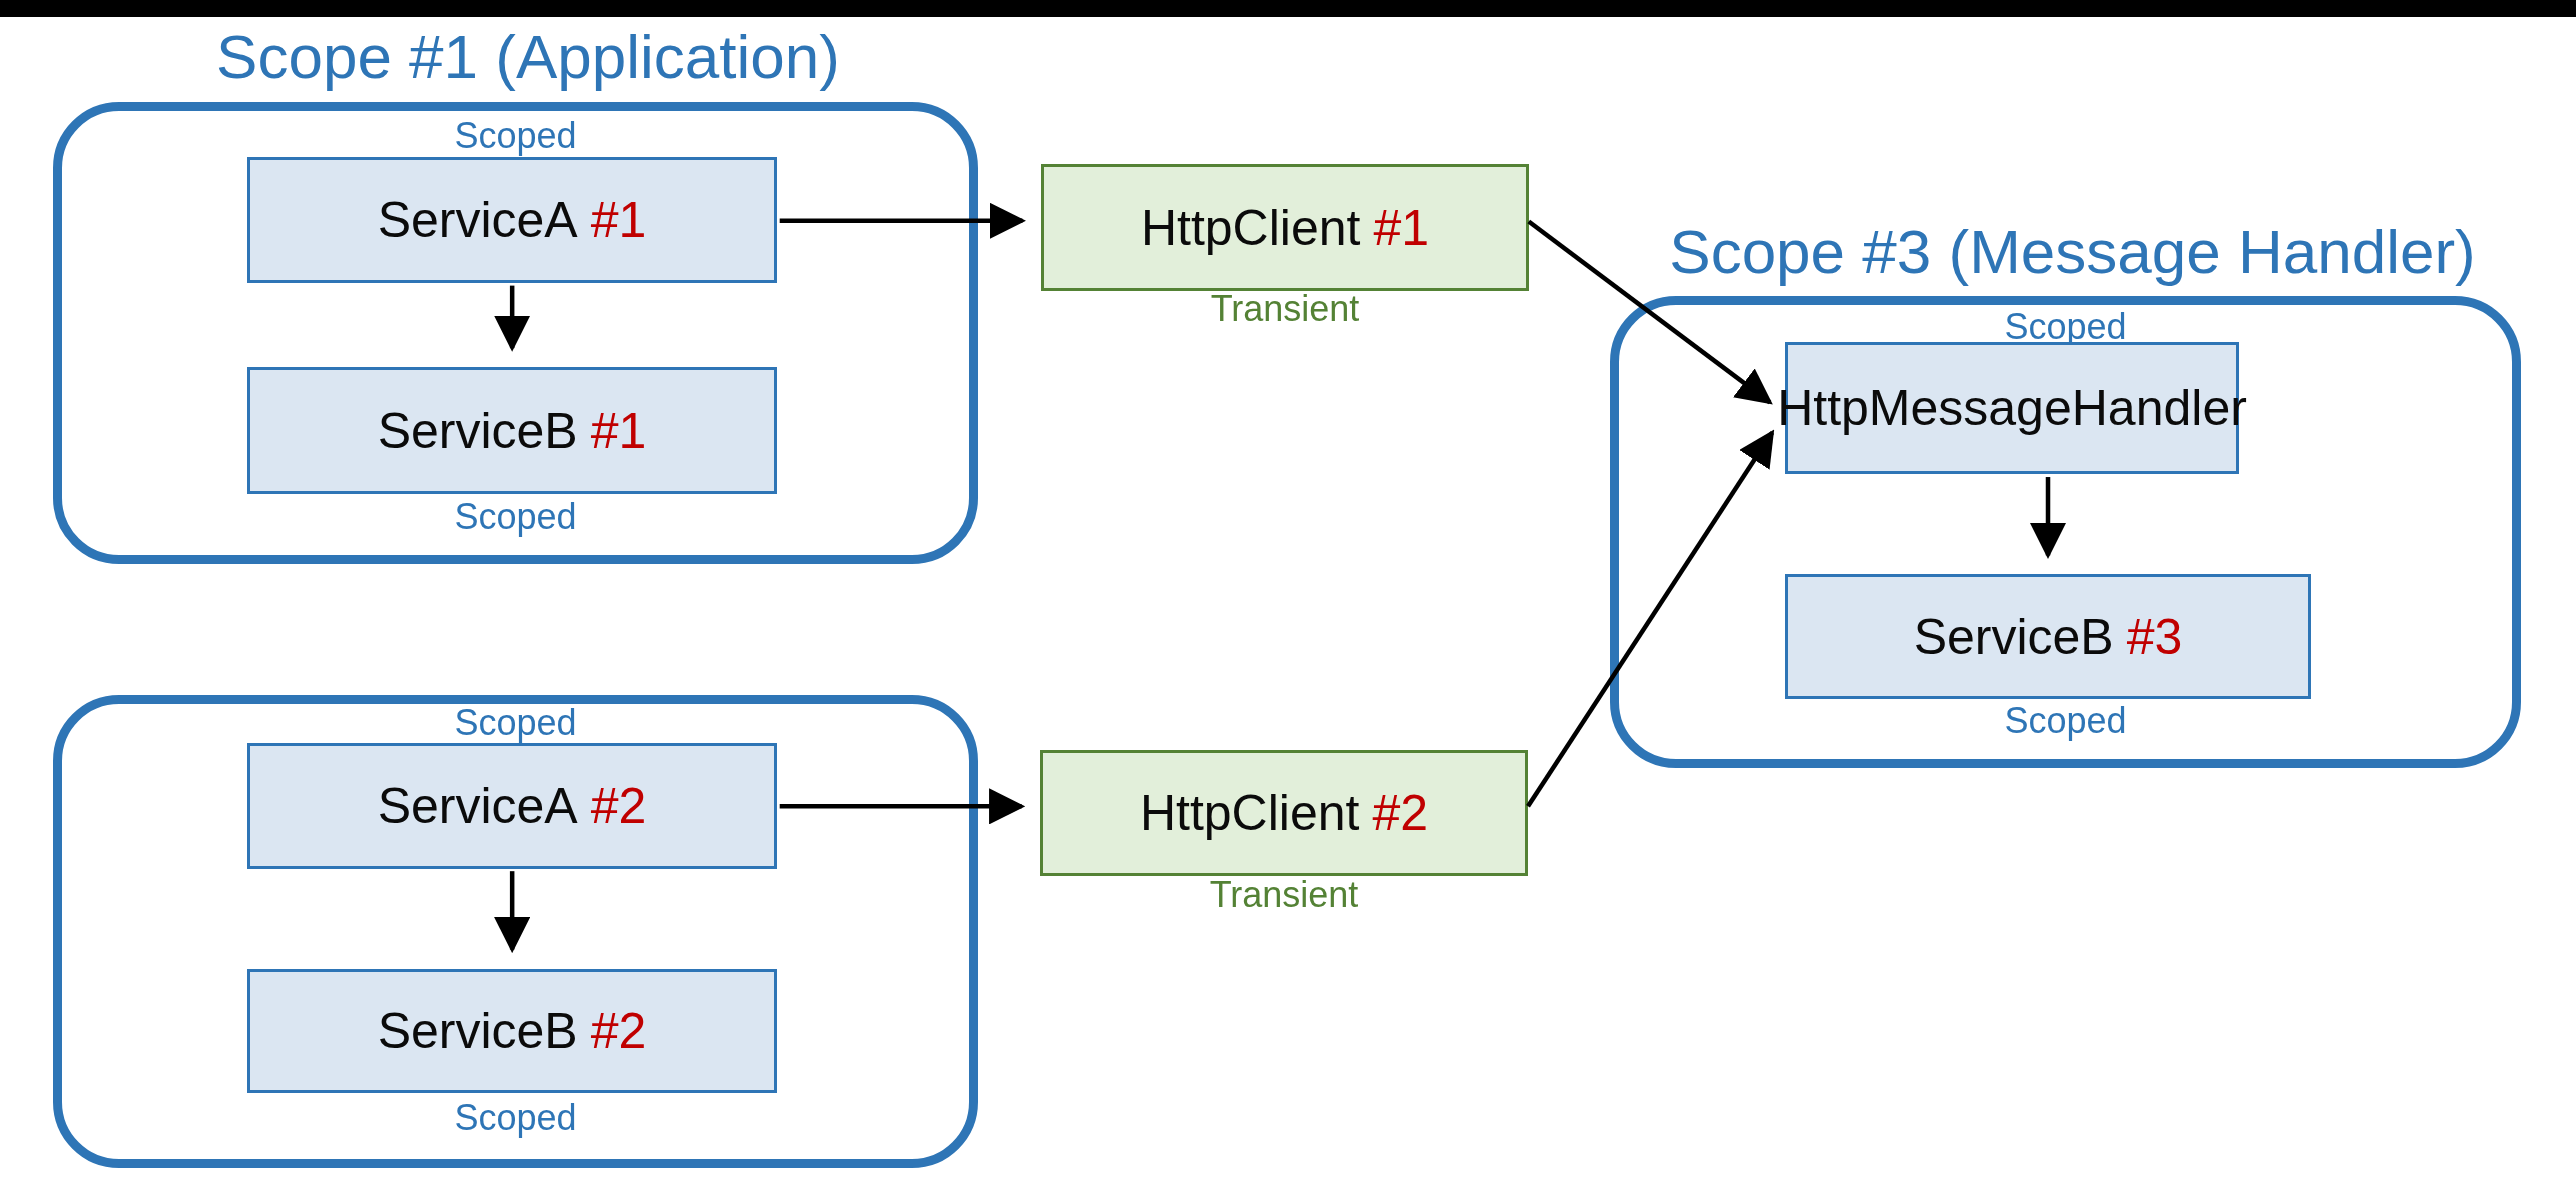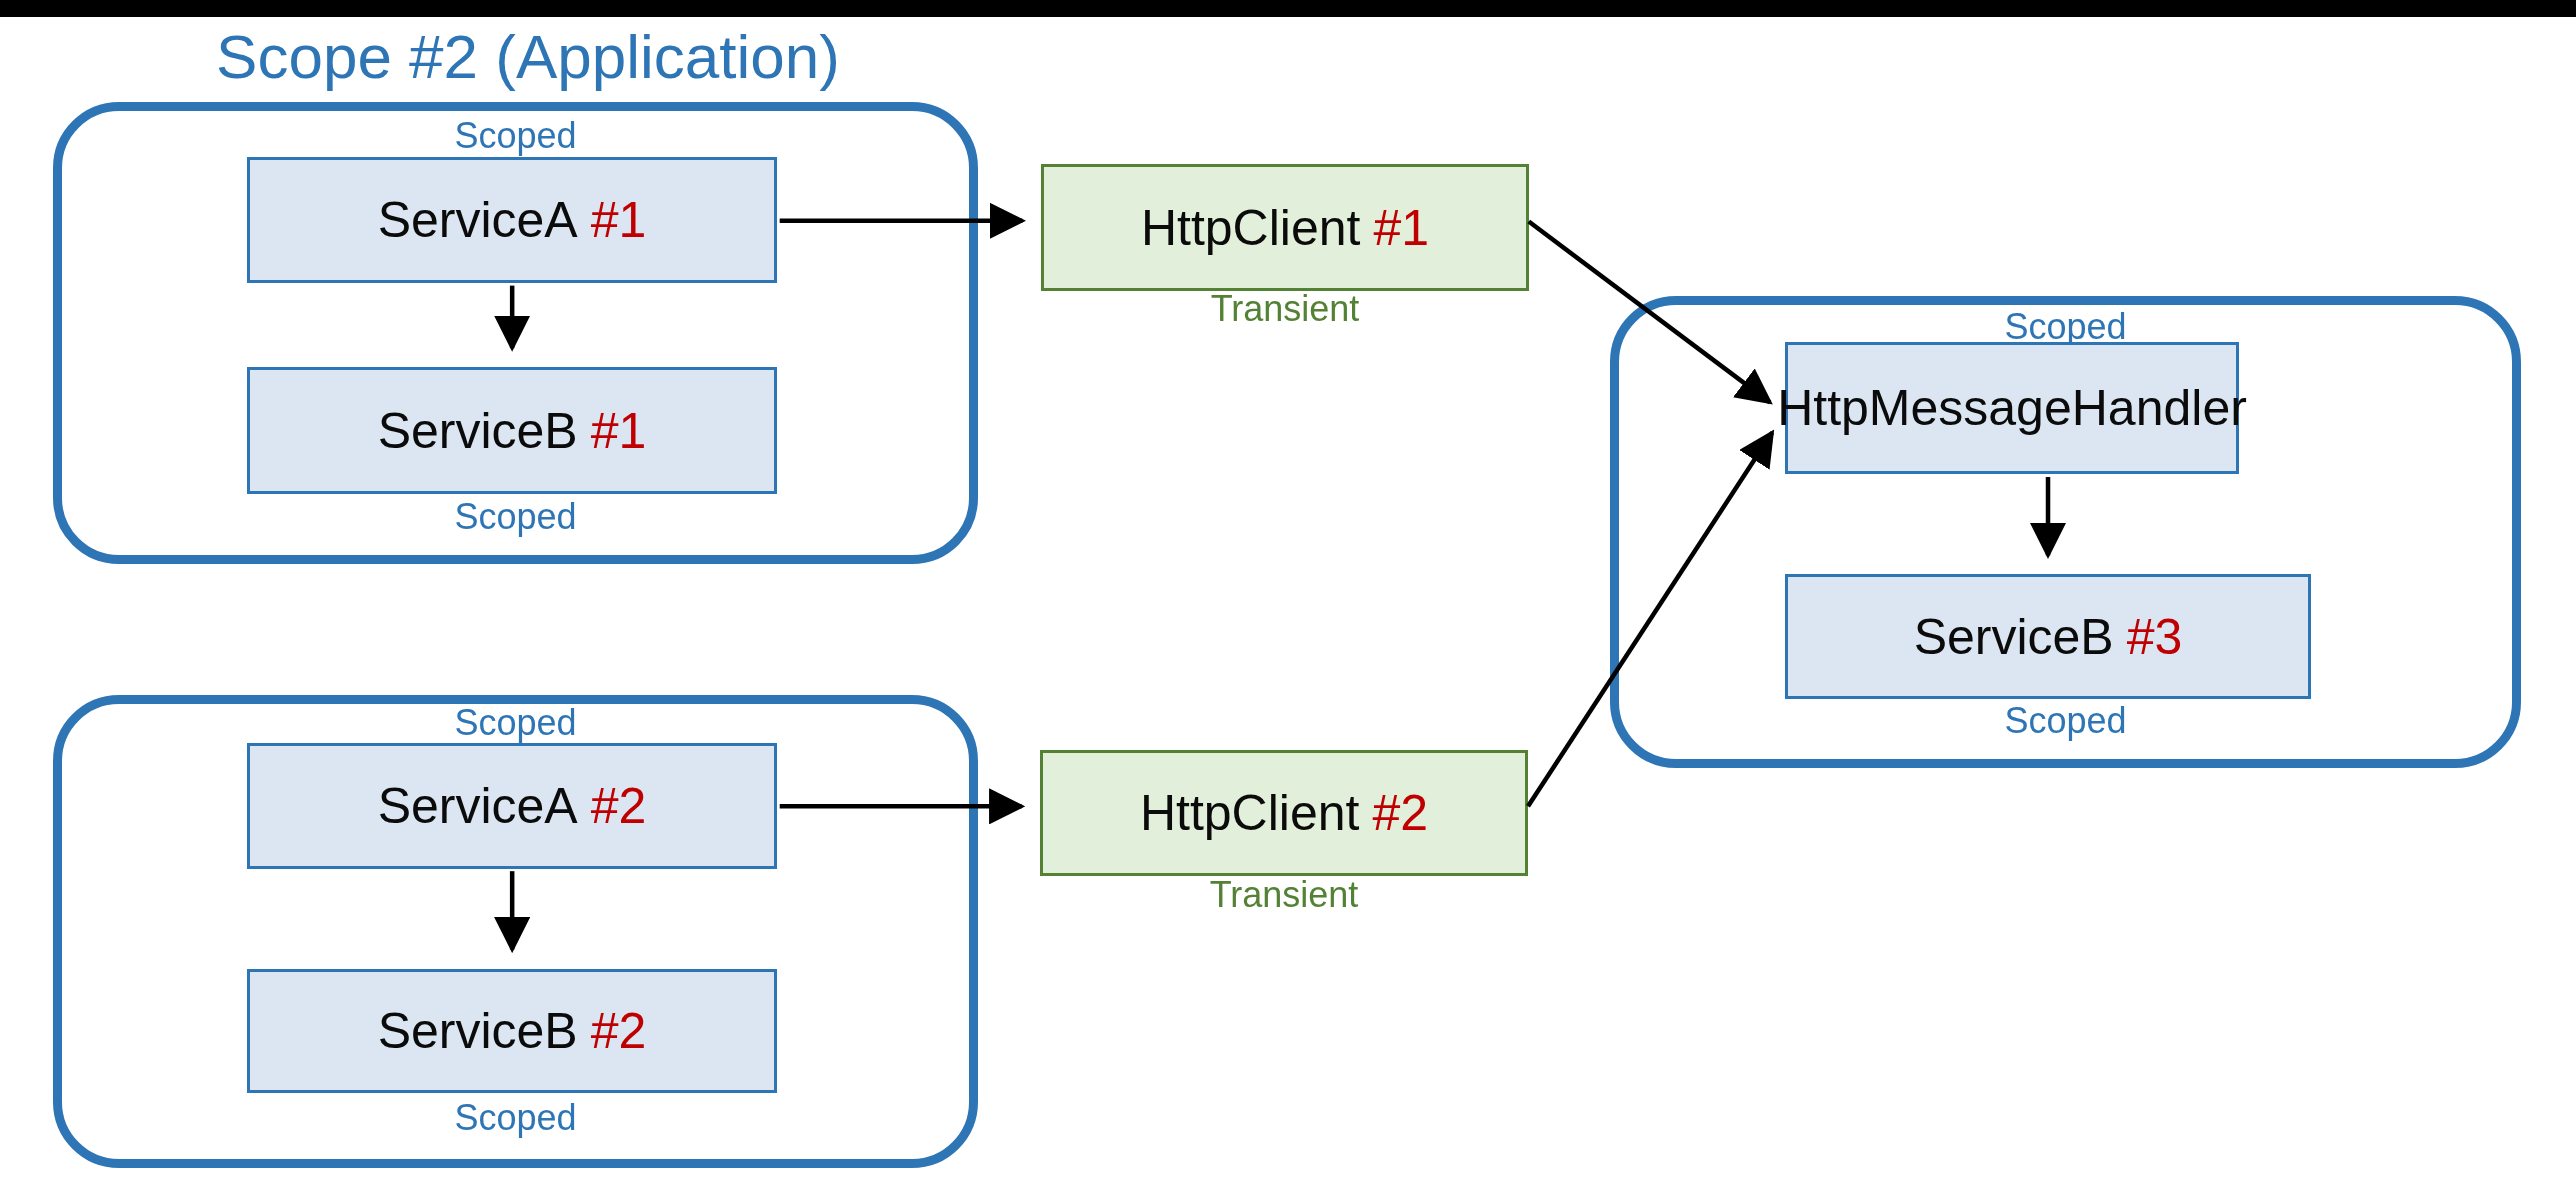--- a/index.html
+++ b/index.html
@@ -37,21 +37,22 @@
 <body>
 
 <div class="canvas">
 
   <div class="topbar"></div>
 
   <div class="scope" style="left:53px;top:102px;width:925px;height:462px;"></div>
   <div class="scope" style="left:53px;top:695px;width:925px;height:473px;"></div>
   <div class="scope" style="left:1610px;top:296px;width:911px;height:472px;"></div>
 
-  <div class="scope-title" style="left:136px;top:21px;width:784px;">Scope #2 (Application)</div>
+  <div class="scope-title" style="left:136px;top:21px;width:784px;">Scope #1 (Application)</div>
+  <div class="scope-title" style="left:1643px;top:216px;width:859px;">Scope #3 (Message Handler)</div>
 
   <div class="lbl" style="left:53px;top:115px;width:925px;">Scoped</div>
   <div class="lbl" style="left:53px;top:496px;width:925px;">Scoped</div>
   <div class="lbl" style="left:53px;top:702px;width:925px;">Scoped</div>
   <div class="lbl" style="left:53px;top:1097px;width:925px;">Scoped</div>
   <div class="lbl" style="left:1610px;top:306px;width:911px;">Scoped</div>
   <div class="lbl" style="left:1610px;top:700px;width:911px;">Scoped</div>
 
   <div class="node blue" style="left:247px;top:157px;width:530px;height:126px;">
     <span>ServiceA</span>

